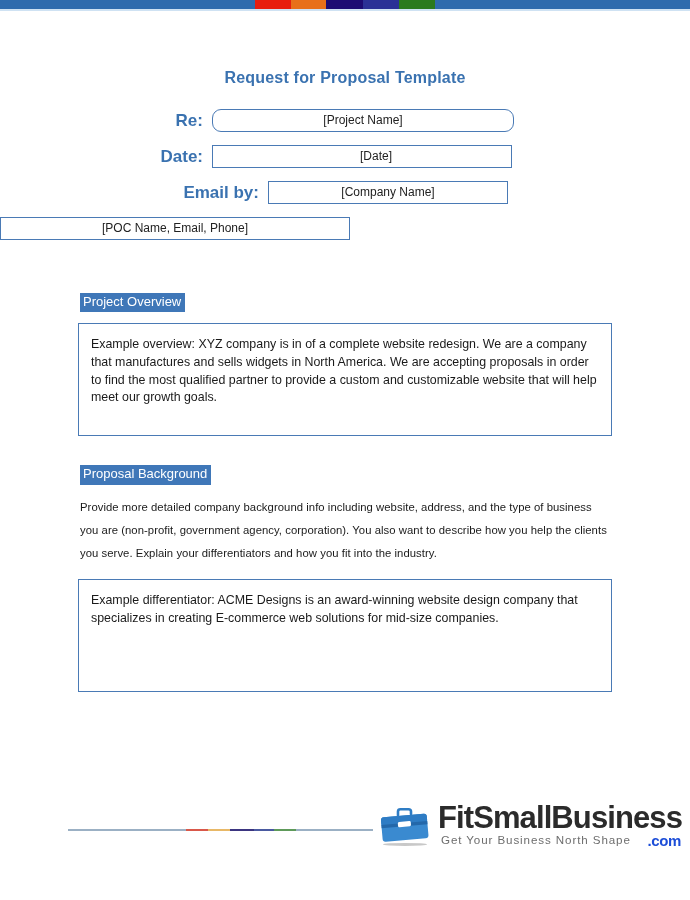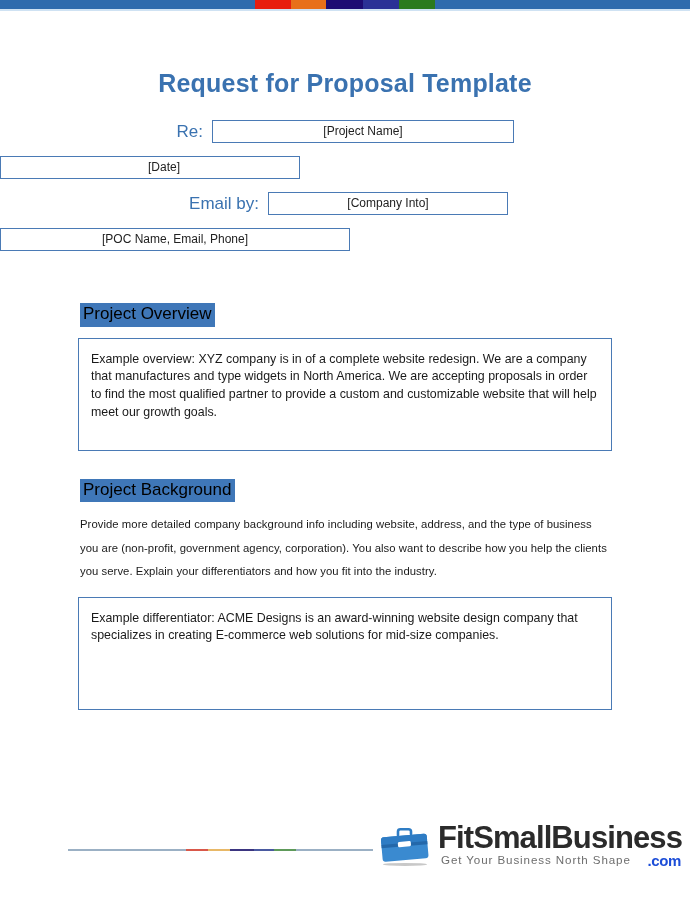--- a/index.html
+++ b/index.html
@@ -40,41 +40,41 @@
   .page {
     position: absolute;
     top: 11px; left: 0;
     width: 690px;
     height: 889px;
   }
 
   .doc-title {
     text-align: center;
     color: #3a72b0;
-    font-size: 25px;
+    font-size: 16px;
     font-weight: bold;
     letter-spacing: 0.2px;
     margin: 0;
     padding-top: 58px;
   }
 
   
   .form-block {
     margin-top: 22px;
     padding-left: 0;
   }
   .form-row {
     display: flex;
     align-items: center;
     justify-content: flex-start;
     margin-bottom: 13px;
   }
   .form-label {
     color: #3a72b0;
-    font-weight: normal;
+    font-weight: bold;
     font-size: 17px;
     text-align: right;
     padding-right: 9px;
     white-space: nowrap;
   }
   .field-box {
     border: 1.6px solid #4a7ab5;
     background: #ffffff;
     height: 23px;
     line-height: 21px;
@@ -96,22 +96,22 @@
 
   
   .content {
     padding: 0 78px 0 78px;
     margin-top: 52px;
   }
   .section { margin-bottom: 0; }
   .section-heading {
     display: inline-block;
     background: #3f77b8;
-    color: #000000;
-    font-size: 17px;
+    color: #ffffff;
+    font-size: 13px;
     padding: 2px 4px 3px 3px;
     line-height: 1.1;
     margin: 0 0 11px 2px;
   }
   .section-desc {
     font-size: 11.3px;
     color: #1a1a1a;
     line-height: 2.05;
     margin: 0 0 12px 2px;
     letter-spacing: 0.05px;
@@ -126,21 +126,21 @@
   }
   .box-tall-1 { height: 113px; }
   .box-tall-2 { height: 113px; margin-top: 14px; }
 
   .gap-between { height: 28px; }
 
   
   .footer {
     position: absolute;
     left: 0;
-    bottom: 12px;
+    bottom: 32px;
     width: 690px;
     height: 66px;
   }
   .footer-rule {
     position: absolute;
     left: 68px;
     top: 27px;
     width: 305px;
     height: 2px;
     background: #9bb0c4;
@@ -203,49 +203,50 @@
 <div class="topbar-underline" style="background: rgb(207, 226, 243);"></div>
 
 <div class="page">
 
   <h1 class="doc-title" style="color: rgb(58, 114, 176);">Request for Proposal Template</h1>
 
   <div class="form-block">
 
     <div class="form-row row-re">
       <div class="form-label">Re:</div>
-      <div class="field-box" style="border-color: rgb(74, 122, 181);">[Project Name]</div>
+      <div class="field-box" style="border-color: rgb(74, 122, 181); border-radius: 9px;">[Project Name]</div>
     </div>
 
     <div class="form-row row-date">
+      <div class="form-label">Date:</div>
       <div class="field-box" style="border-color: rgb(74, 122, 181); padding-left: 28px;">[Date]</div>
     </div>
 
     <div class="form-row row-issued">
       <div class="form-label">Email by:</div>
-      <div class="field-box" style="border-color: rgb(74, 122, 181);">[Company Into]</div>
+      <div class="field-box" style="border-color: rgb(74, 122, 181);">[Company Name]</div>
     </div>
 
     <div class="form-row row-poc">
       <div class="field-box" style="border-color: rgb(74, 122, 181);">[POC Name, Email, Phone]</div>
     </div>
 
   </div>
 
   <div class="content">
 
     <div class="section">
       <div class="section-heading" style="background: rgb(63, 119, 184);">Project Overview</div>
-      <div class="example-box box-tall-1" style="border-color: rgb(74, 122, 181);">Example overview: XYZ company is in of a complete website redesign. We are a company that manufactures and type widgets in North America. We are accepting proposals in order to find the most qualified partner to provide a custom and customizable website that will help meet our growth goals.</div>
+      <div class="example-box box-tall-1" style="border-color: rgb(74, 122, 181);">Example overview: XYZ company is in of a complete website redesign. We are a company that manufactures and sells widgets in North America. We are accepting proposals in order to find the most qualified partner to provide a custom and customizable website that will help meet our growth goals.</div>
     </div>
 
     <div class="gap-between"></div>
 
     <div class="section">
-      <div class="section-heading" style="background: rgb(63, 119, 184);">Project Background</div>
+      <div class="section-heading" style="background: rgb(63, 119, 184);">Proposal Background</div>
       <p class="section-desc">Provide more detailed company background info including website, address, and the type of business you are (non-profit, government agency, corporation). You also want to describe how you help the clients you serve. Explain your differentiators and how you fit into the industry.</p>
       <div class="example-box box-tall-2" style="border-color: rgb(74, 122, 181);">Example differentiator: ACME Designs is an award-winning website design company that specializes in creating E-commerce web solutions for mid-size companies.</div>
     </div>
 
   </div>
 
   <div class="footer">
 
     <div class="footer-rule" style="background: rgb(155, 176, 196);">
       <div class="rule-seg" style="background: transparent; width: 118px;"></div>

